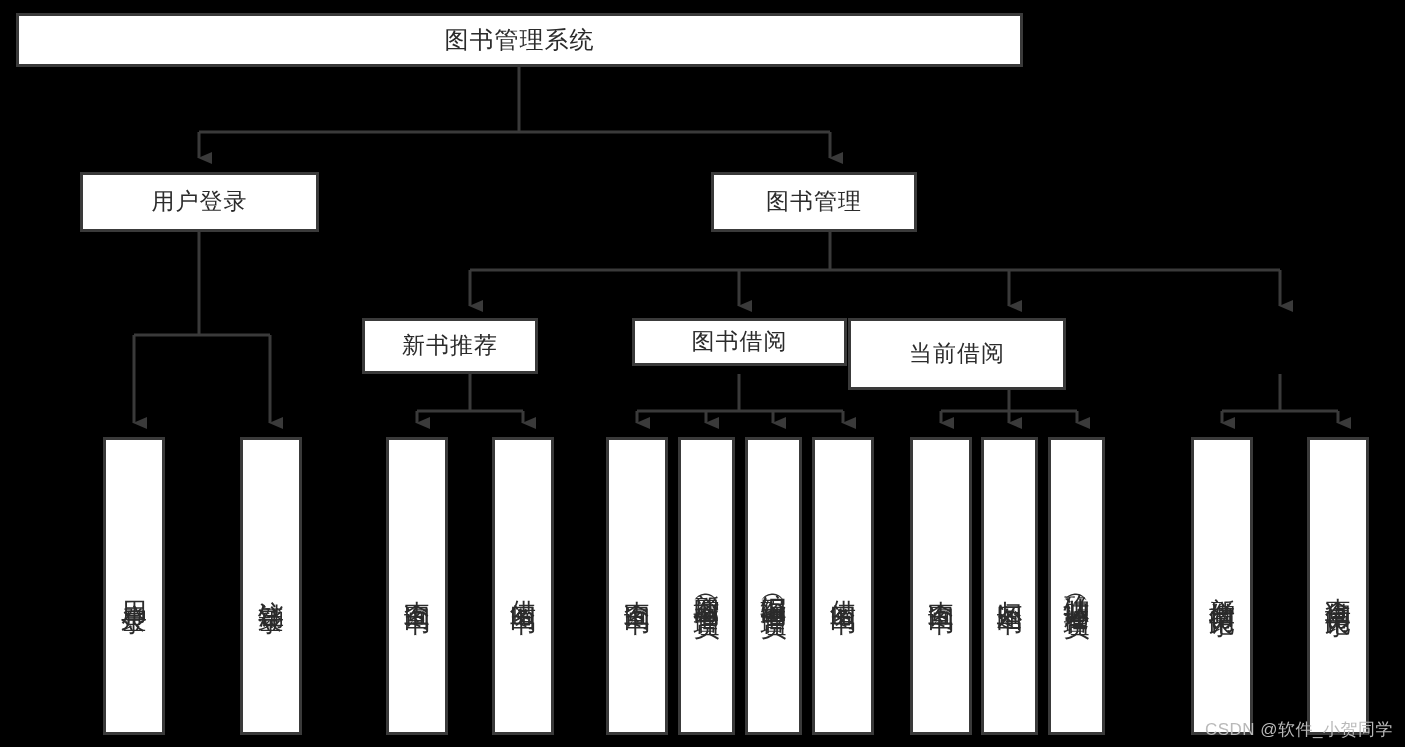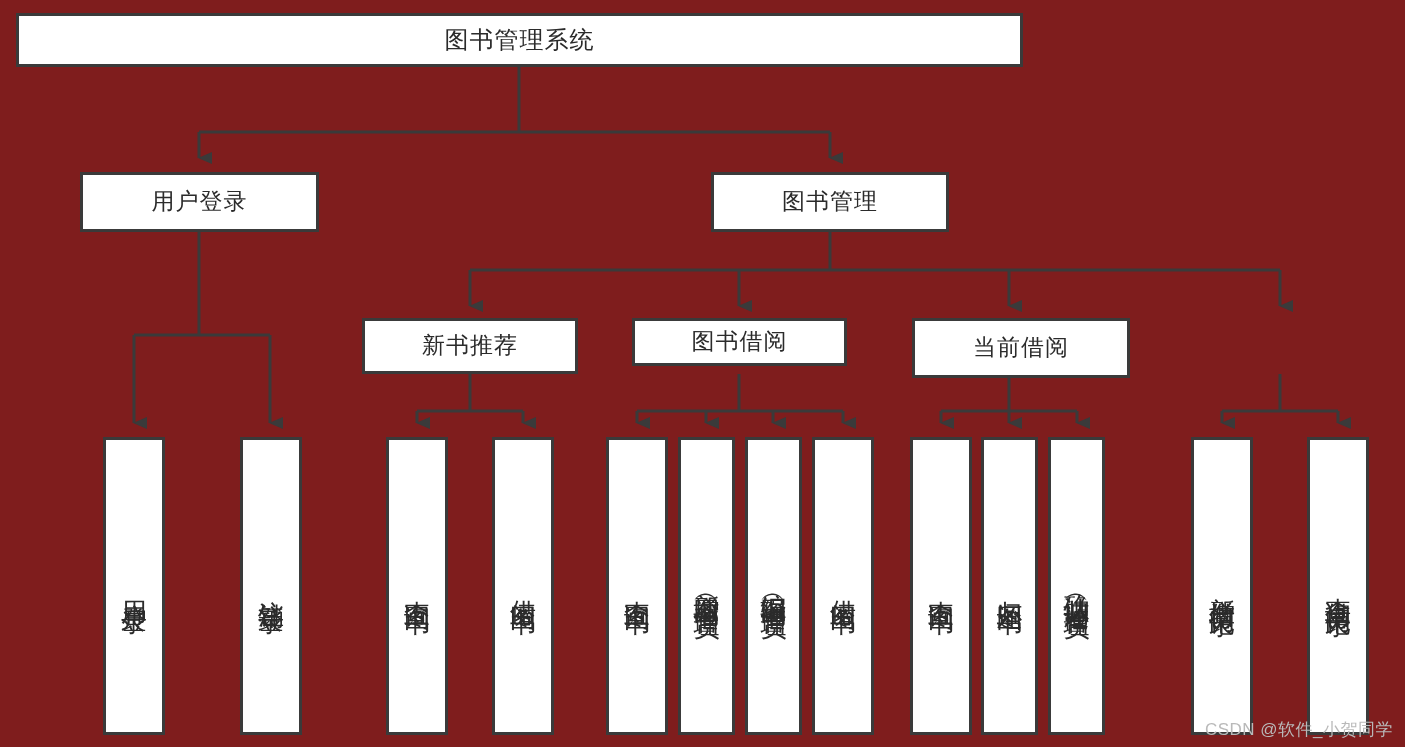--- a/index.html
+++ b/index.html
@@ -8,21 +8,21 @@
     padding: 0;
     background: #ffffff;
   }
   body {
     font-family: "Liberation Sans", "DejaVu Sans", sans-serif;
   }
   #canvas {
     position: relative;
     width: 1405px;
     height: 747px;
-    background: #7f1d1d;
+    background: #000000;
     overflow: hidden;
   }
   svg#edges {
     position: absolute;
     left: 0;
     top: 0;
     width: 1405px;
     height: 747px;
   }
   .node {
@@ -132,31 +132,31 @@
     </g>
   </svg>
 
   <div class="node root horiz" style="left:16px; top:13px; width:1007px; height:54px;">
     <span class="label">图书管理系统</span>
   </div>
 
   <div class="node horiz" style="left:80px; top:172px; width:239px; height:60px;">
     <span class="label">用户登录</span>
   </div>
-  <div class="node horiz" style="left:711px; top:172px; width:238px; height:60px;">
+  <div class="node horiz" style="left:711px; top:172px; width:206px; height:60px;">
     <span class="label">图书管理</span>
   </div>
 
-  <div class="node horiz" style="left:362px; top:318px; width:216px; height:56px;">
+  <div class="node horiz" style="left:362px; top:318px; width:176px; height:56px;">
     <span class="label">新书推荐</span>
   </div>
   <div class="node horiz" style="left:632px; top:318px; width:215px; height:48px;">
     <span class="label">图书借阅</span>
   </div>
-  <div class="node horiz" style="left:912px; top:318px; width:218px; height:60px;text-align:center;">
+  <div class="node horiz" style="left:848px; top:318px; width:218px; height:72px;text-align:center;">
     <span class="label">当前借阅</span>
   </div>
 
   <div class="node vert" style="left:103px; top:437px; width:62px; height:298px;">
     <span class="label">用户登录</span>
   </div>
   <div class="node vert" style="left:240px; top:437px; width:62px; height:298px;">
     <span class="label">注销登录</span>
   </div>
 

